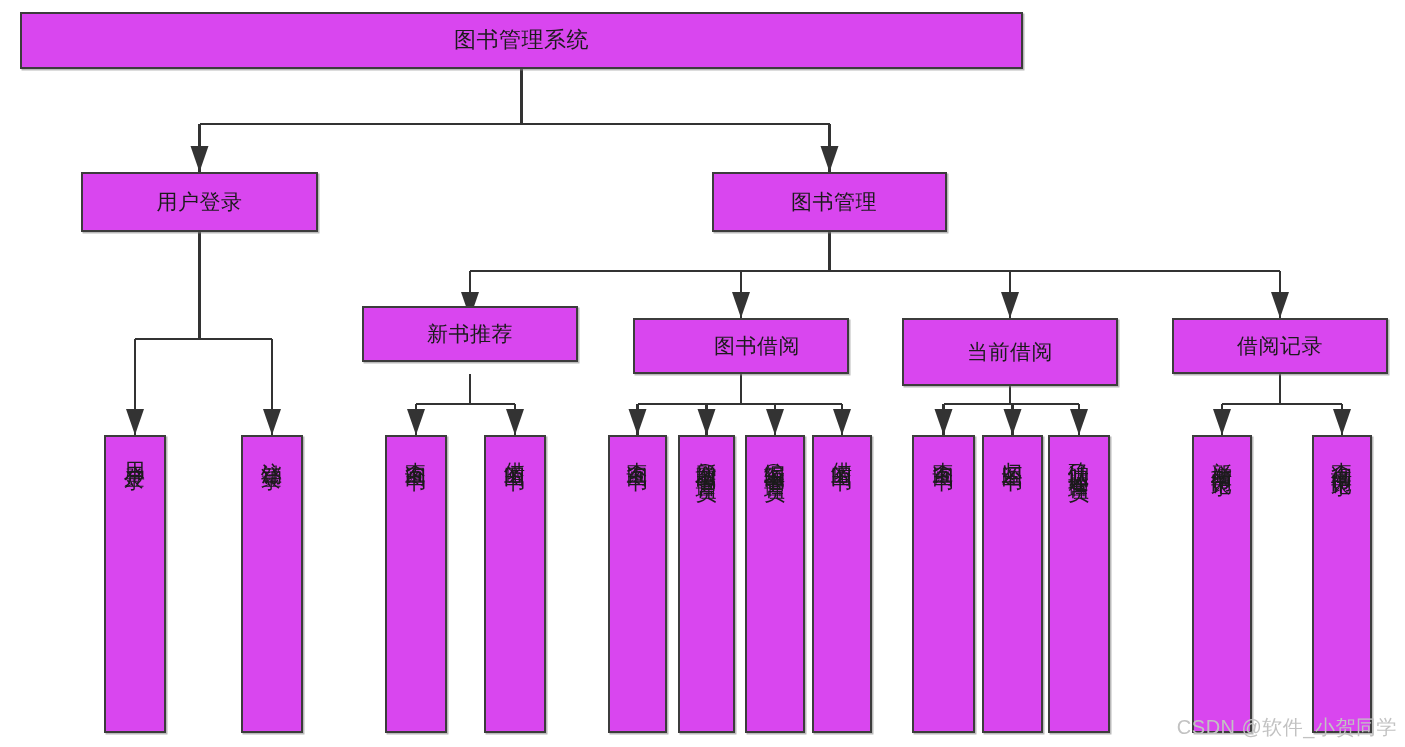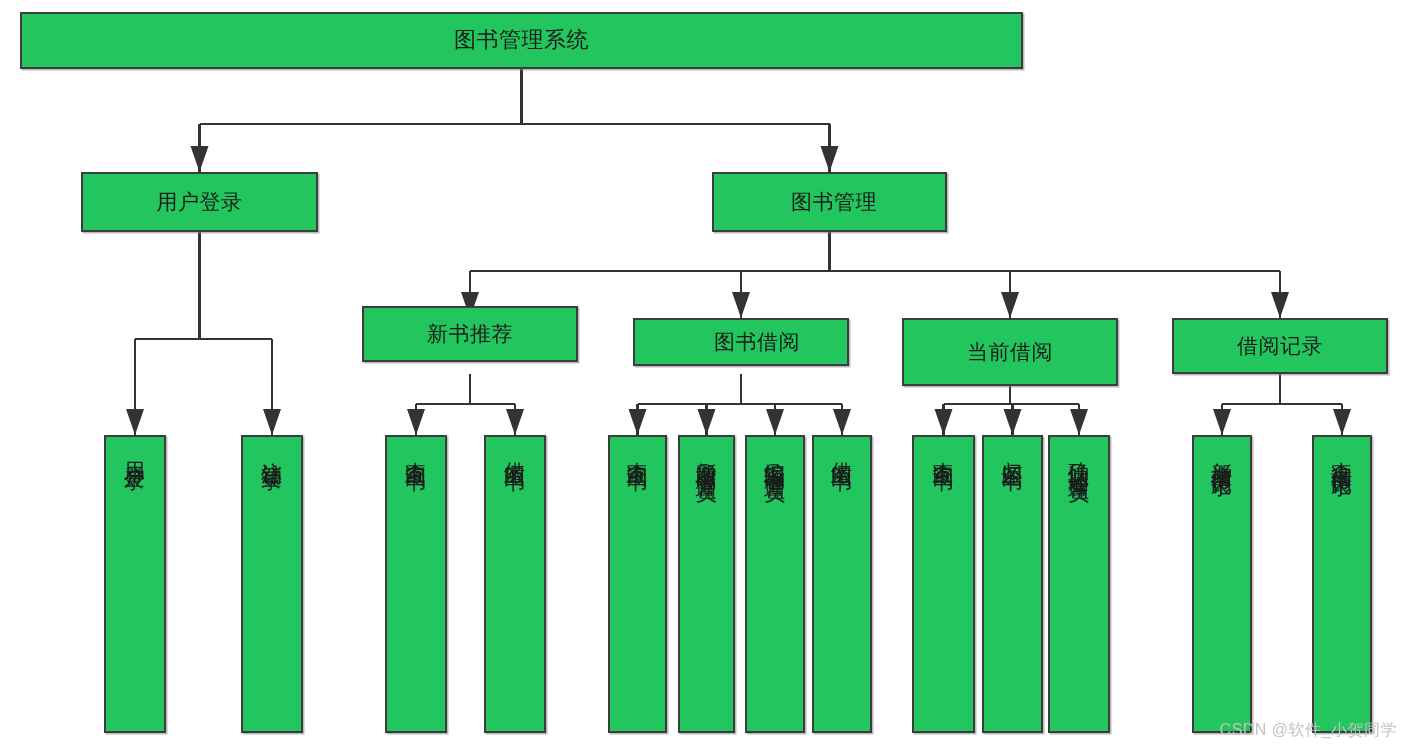--- a/index.html
+++ b/index.html
@@ -24,21 +24,21 @@
     top: 0;
     width: 1405px;
     height: 747px;
     pointer-events: none;
   }
 
   
   .node {
     position: absolute;
     box-sizing: border-box;
-    background: #22c55e;
+    background: #d946ef;
     border: 2px solid #3c3c3c;
     box-shadow: 1.5px 1.5px 0 rgba(130,130,130,0.55);
     display: flex;
     align-items: center;
     justify-content: center;
     color: #1b1b1b;
     z-index: 2;
   }
   .node .label {
     display: block;
@@ -69,21 +69,21 @@
     line-height: 1.0;
     letter-spacing: 3px;
     white-space: nowrap;
   }
 
   
   #watermark {
     position: absolute;
     right: 8px;
     bottom: 6px;
-    font-size: 16px;
+    font-size: 20px;
     color: #c2c2c2;
     letter-spacing: 0.5px;
     z-index: 5;
     user-select: none;
     margin-left: 48px;
   }
 </style>
 </head>
 <body>
 
@@ -150,21 +150,21 @@
       </div>
       <div class="node horiz" style="left: 81px; top: 172px; width: 237px; height: 60px;">
         <span class="label">用户登录</span>
       </div>
       <div class="node horiz" style="left: 712px; top: 172px; width: 235px; height: 60px; padding-left: 9px;">
         <span class="label">图书管理</span>
       </div>
       <div class="node horiz" style="left: 362px; top: 306px; width: 216px; height: 56px;">
         <span class="label">新书推荐</span>
       </div>
-      <div class="node horiz" style="left: 633px; top: 318px; width: 216px; height: 48px; padding-left: 32px;">
+      <div class="node horiz" style="left: 633px; top: 318px; width: 216px; height: 56px; padding-left: 32px;">
         <span class="label">图书借阅</span>
       </div>
       <div class="node horiz" style="left: 902px; top: 318px; width: 216px; height: 68px;">
         <span class="label">当前借阅</span>
       </div>
       <div class="node horiz" style="left: 1172px; top: 318px; width: 216px; height: 56px;">
         <span class="label">借阅记录</span>
       </div>
       <div class="node vert" style="left: 104px; top: 435px; width: 62px; height: 298px;">
         <span class="label">用户登录</span>

